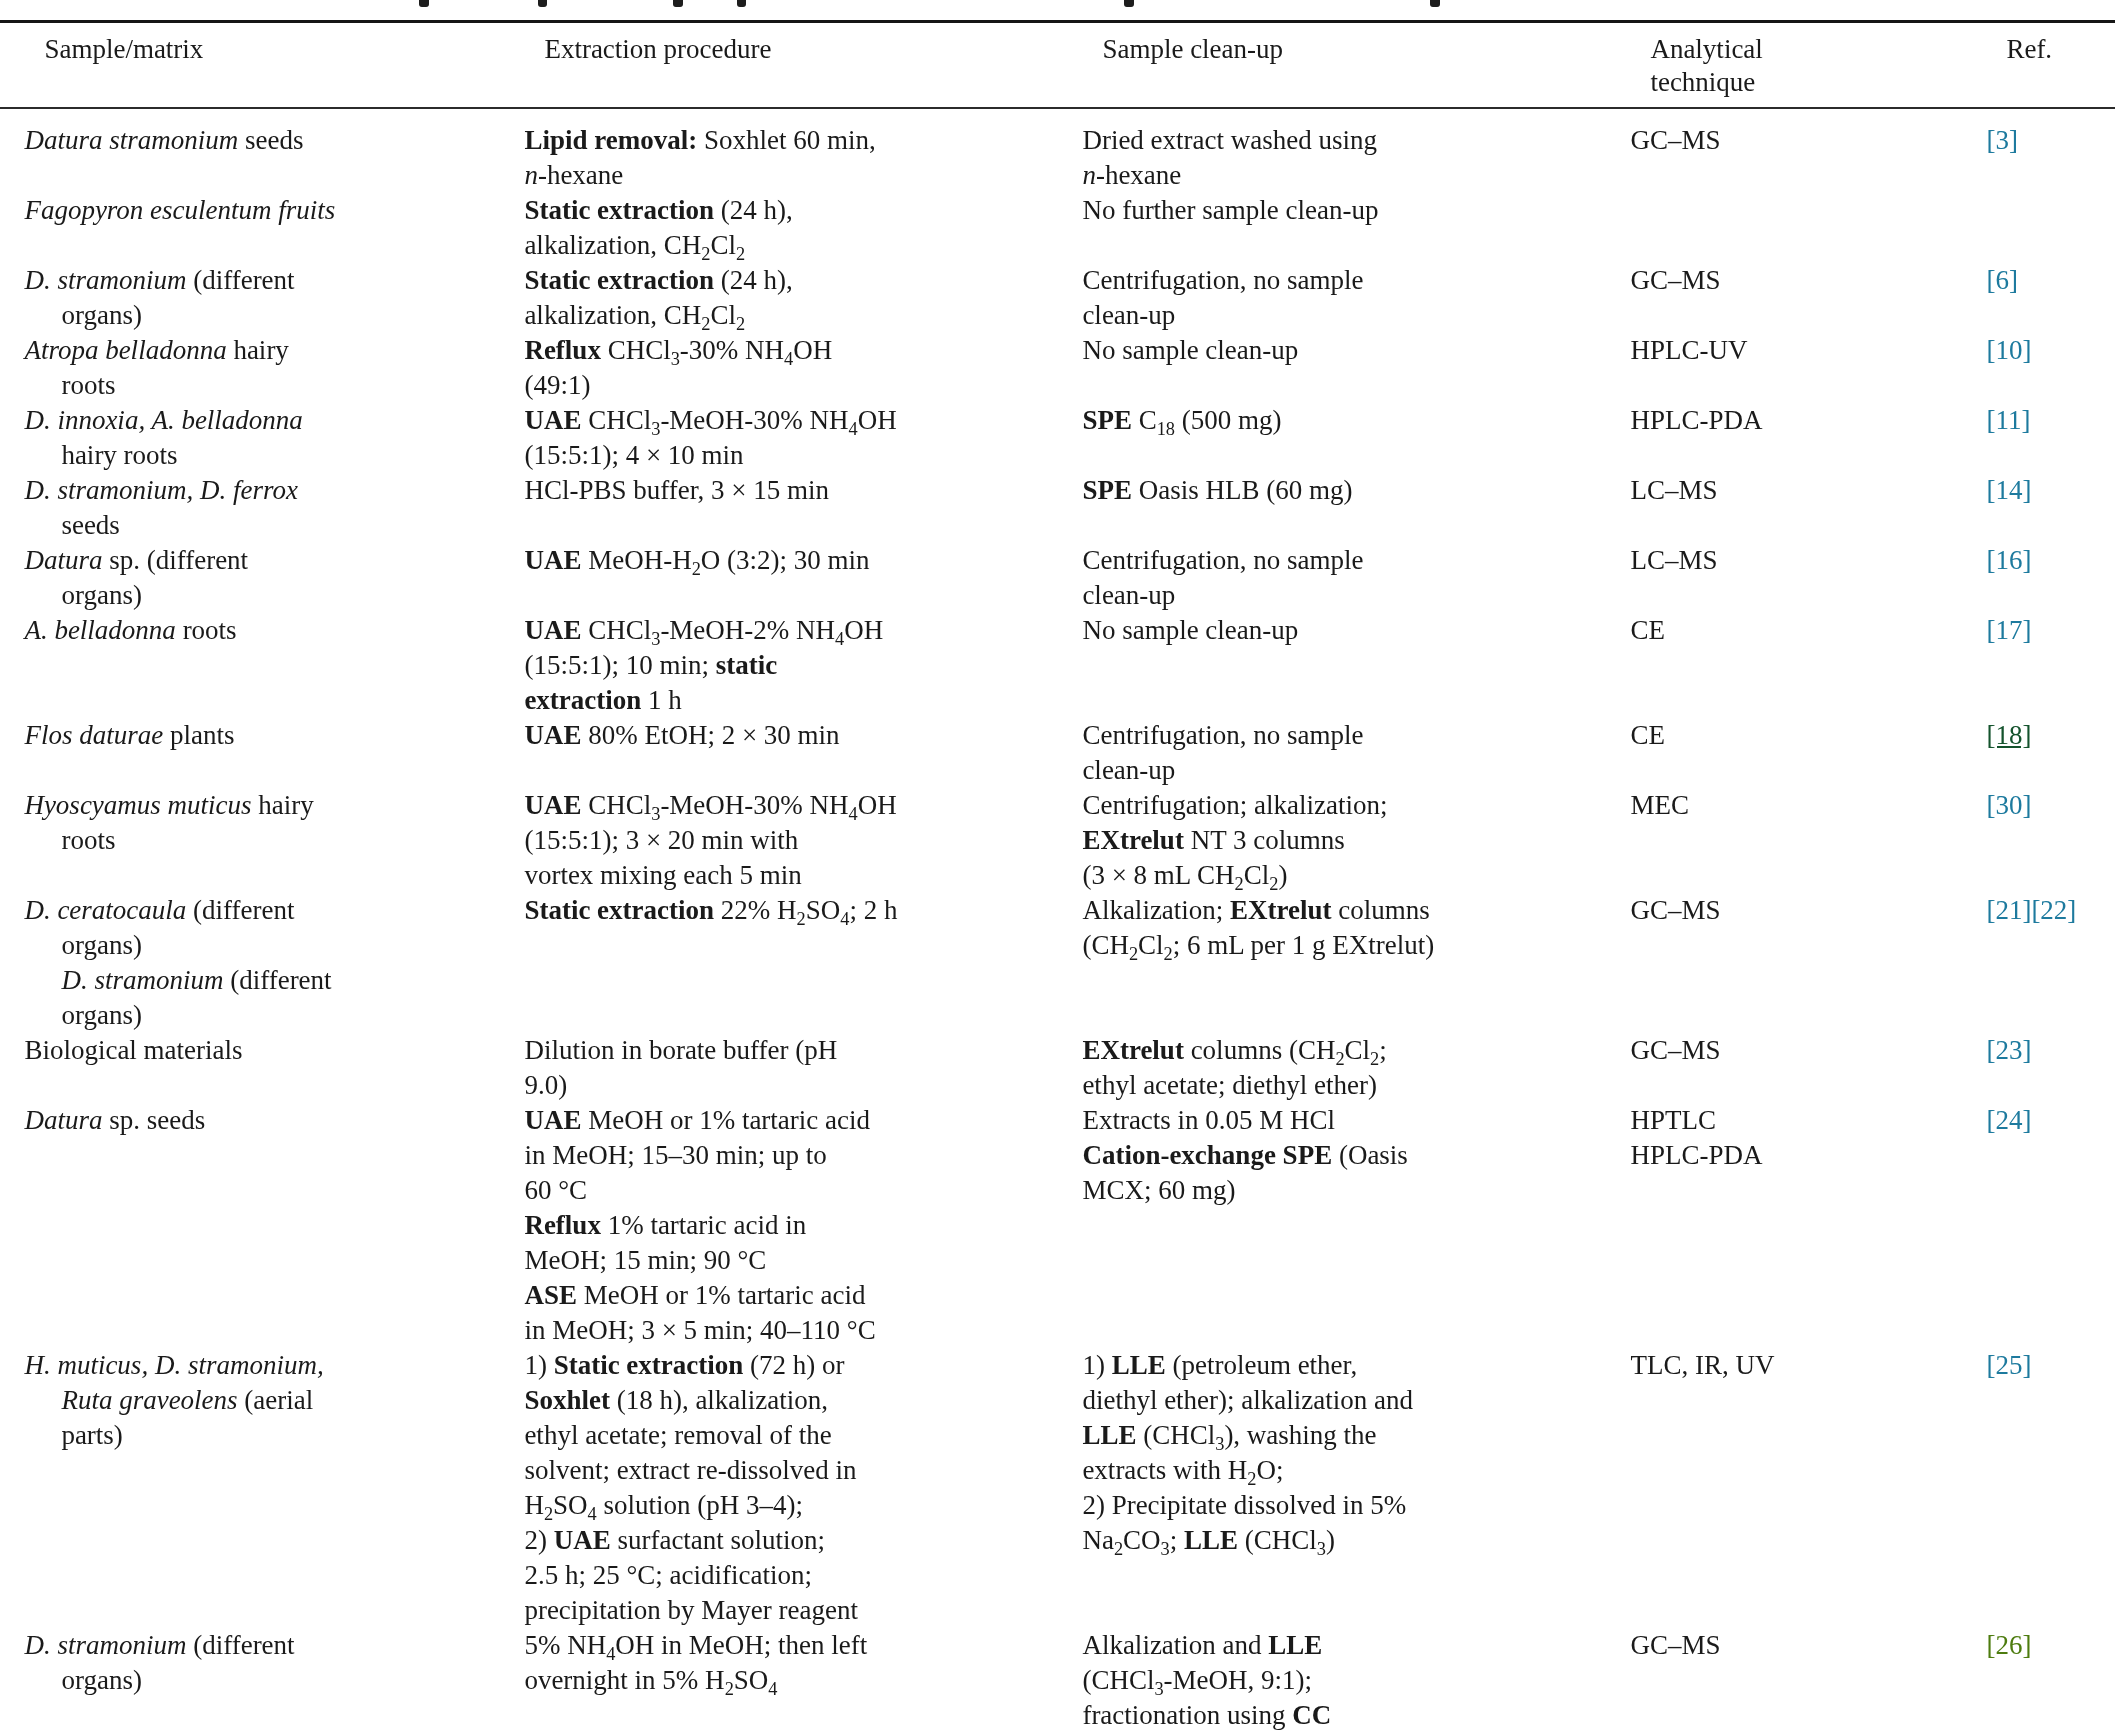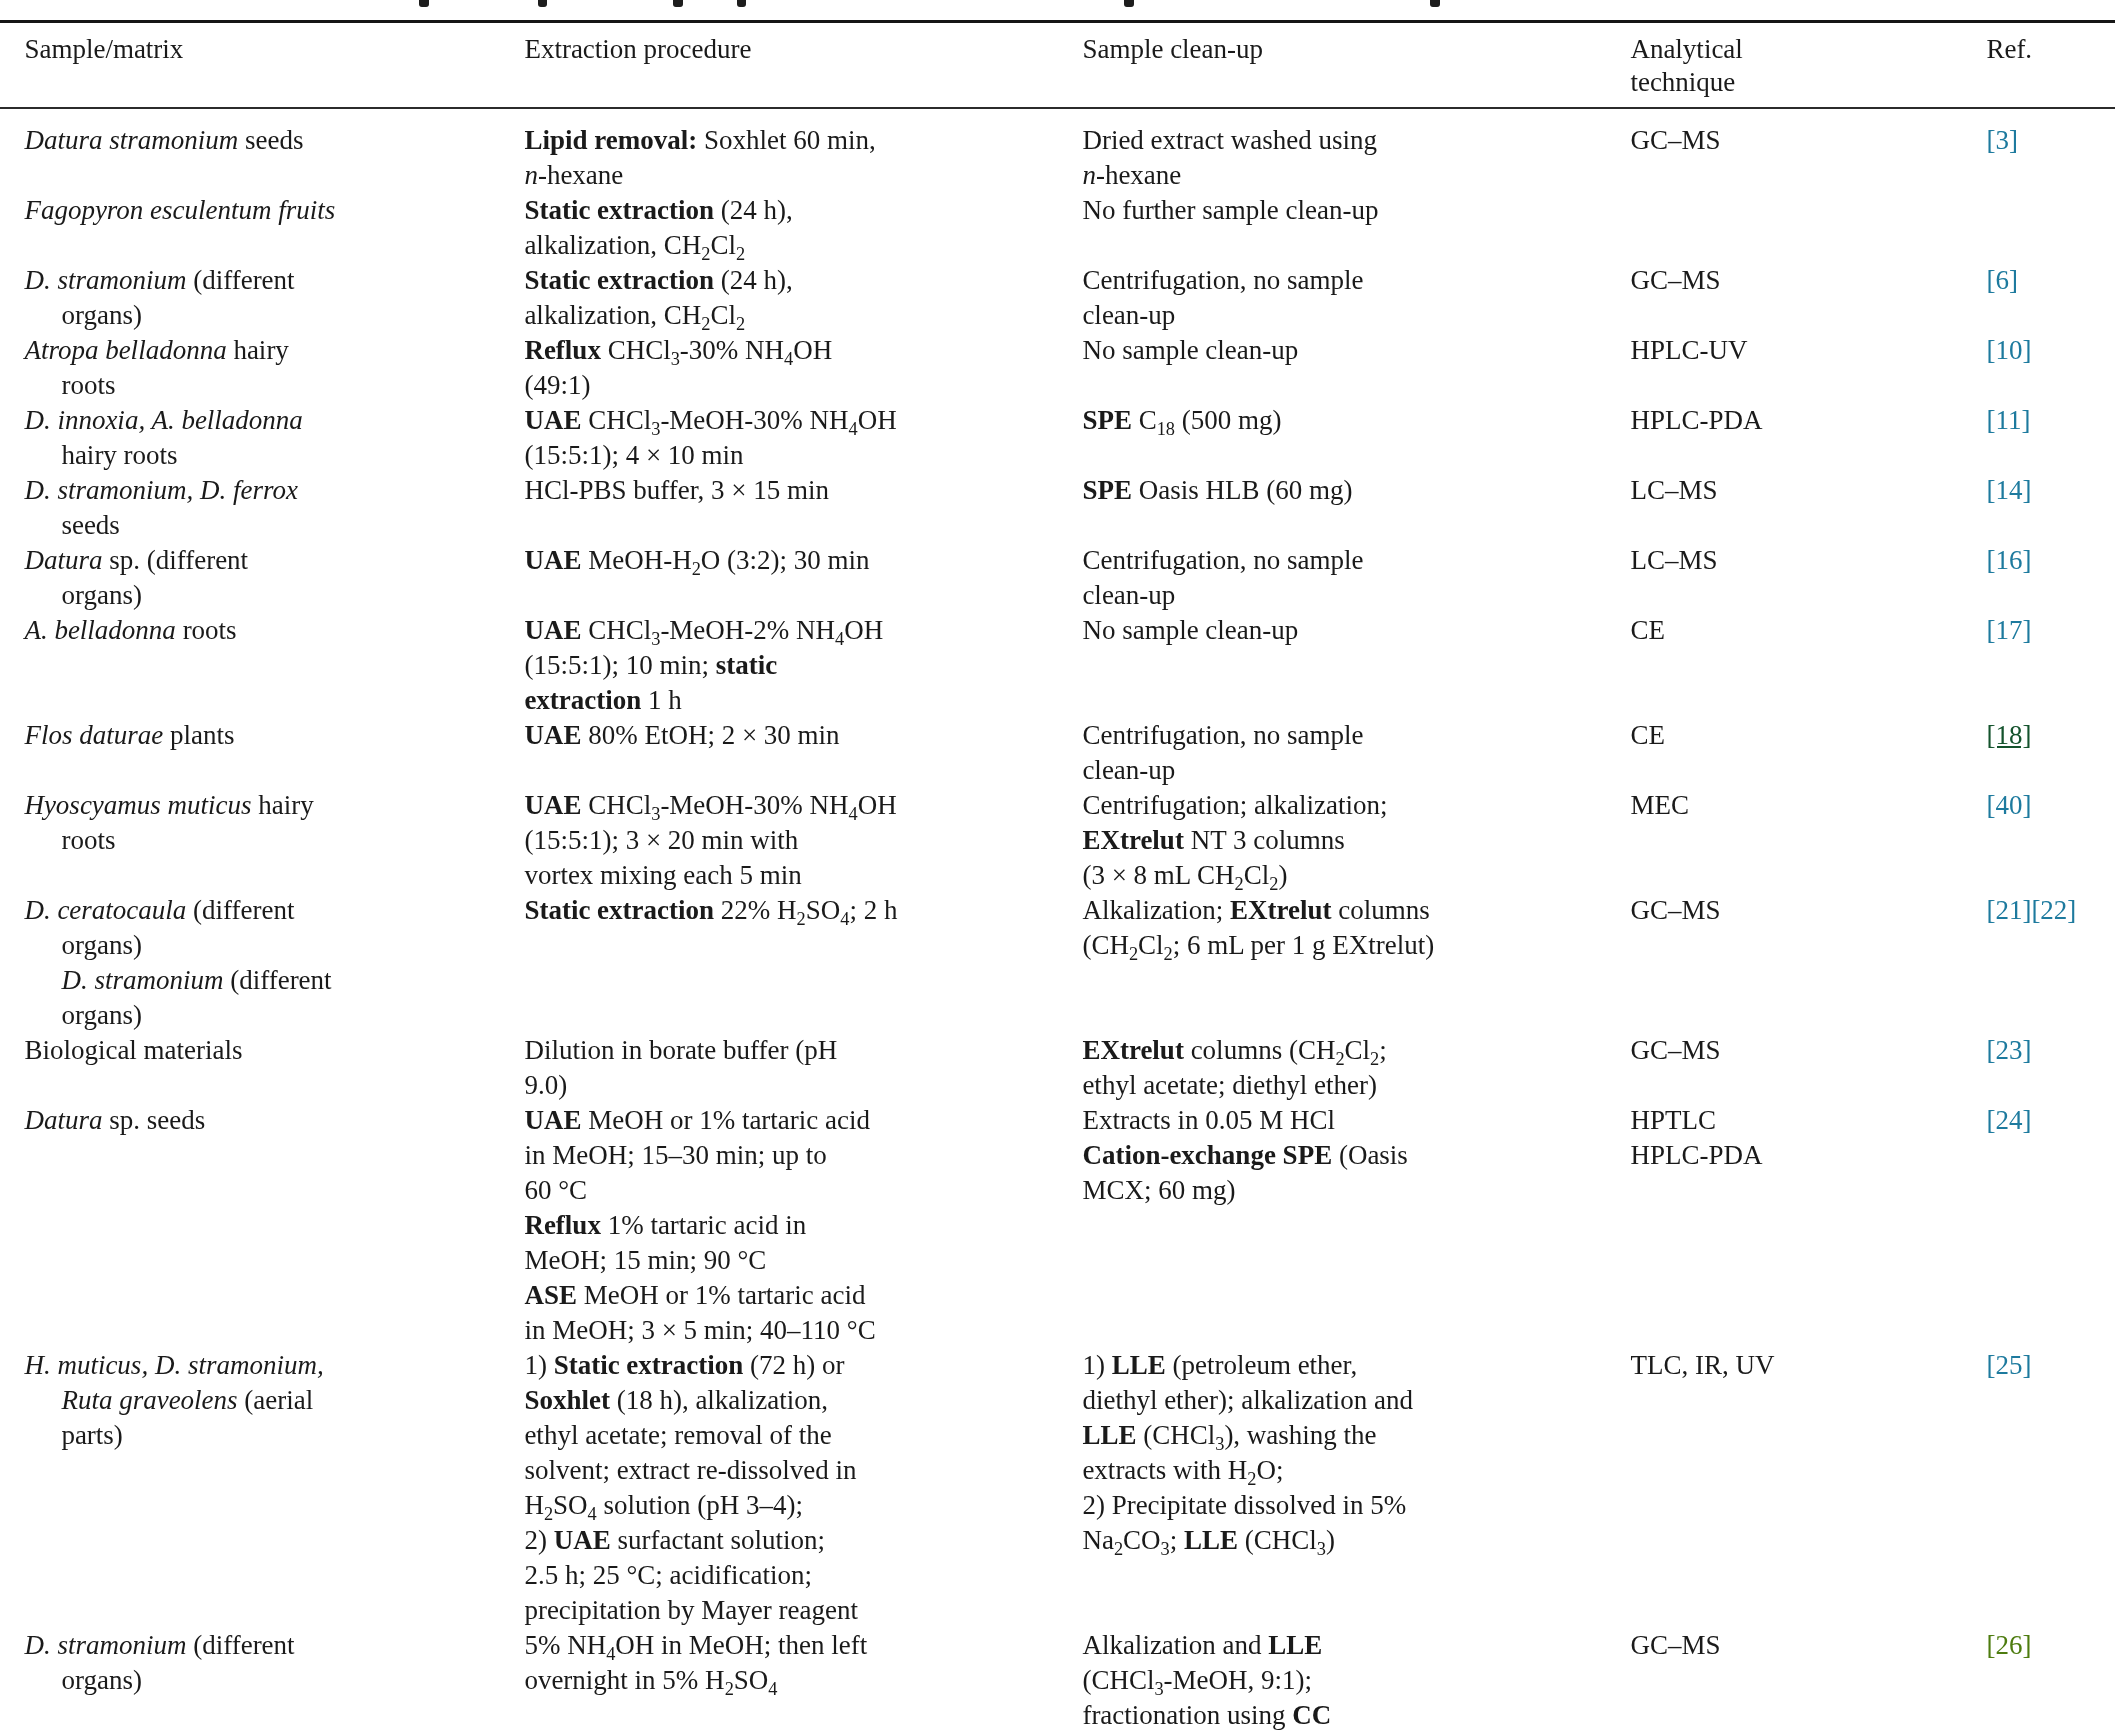--- a/index.html
+++ b/index.html
@@ -13,20 +13,21 @@
   }
   
   .cap-strip { position:relative; height:19.5px; }
   .frag { position:absolute; top:0; height:6.8px; background:#1d1d1d; border-radius:0 0 2.9px 2.9px; }
   .rule-thick { height:3.9px; background:#161616; }
   .rule-thin  { height:2px; background:#2b2b2b; }
 
   .grid {
     display:grid;
     grid-template-columns:500px 558px 548px 356px 129px;
+    margin-left:20px;
   }
   .head {
     padding:9.8px 0 7.8px 24.4px;
     font-size:27px; line-height:33px;
   }
   .head .hcell { white-space:pre-wrap; padding-right:23.4px; }
 
   .body { padding:13.7px 0 11.7px 24.4px; font-size:27px; line-height:35px; }
   .row  { display:grid; grid-template-columns:500px 558px 548px 356px 129px; }
   .cell { white-space:pre-wrap; padding-right:25px; }
@@ -155,21 +156,21 @@
   <div class="row">
     <div class="cell c-sample"><span class="i">Hyoscyamus muticus</span><span> hairy
 roots</span></div>
     <div class="cell"><span class="b">UAE</span><span> CHCl</span><span class="sub">3</span><span>-MeOH-30% NH</span><span class="sub">4</span><span>OH
 (15:5:1); 3 × 20 min with
 vortex mixing each 5 min</span></div>
     <div class="cell"><span>Centrifugation; alkalization;
 </span><span class="b">EXtrelut</span><span> NT 3 columns
 (3 × 8 mL CH</span><span class="sub">2</span><span>Cl</span><span class="sub">2</span><span>)</span></div>
     <div class="cell">MEC</div>
-    <div class="cell"><span class="ref" style="color: rgb(29, 122, 158);">[40]</span></div>
+    <div class="cell"><span class="ref" style="color: rgb(29, 122, 158);">[30]</span></div>
   </div>
 
   <div class="row">
     <div class="cell c-sample"><span class="i">D. ceratocaula</span><span> (different
 organs)
 </span><span class="i">D. stramonium</span><span> (different
 organs)</span></div>
     <div class="cell"><span class="b">Static extraction</span><span> 22% H</span><span class="sub">2</span><span>SO</span><span class="sub">4</span><span>; 2 h</span></div>
     <div class="cell"><span>Alkalization; </span><span class="b">EXtrelut</span><span> columns
 (CH</span><span class="sub">2</span><span>Cl</span><span class="sub">2</span><span>; 6 mL per 1 g EXtrelut)</span></div>

